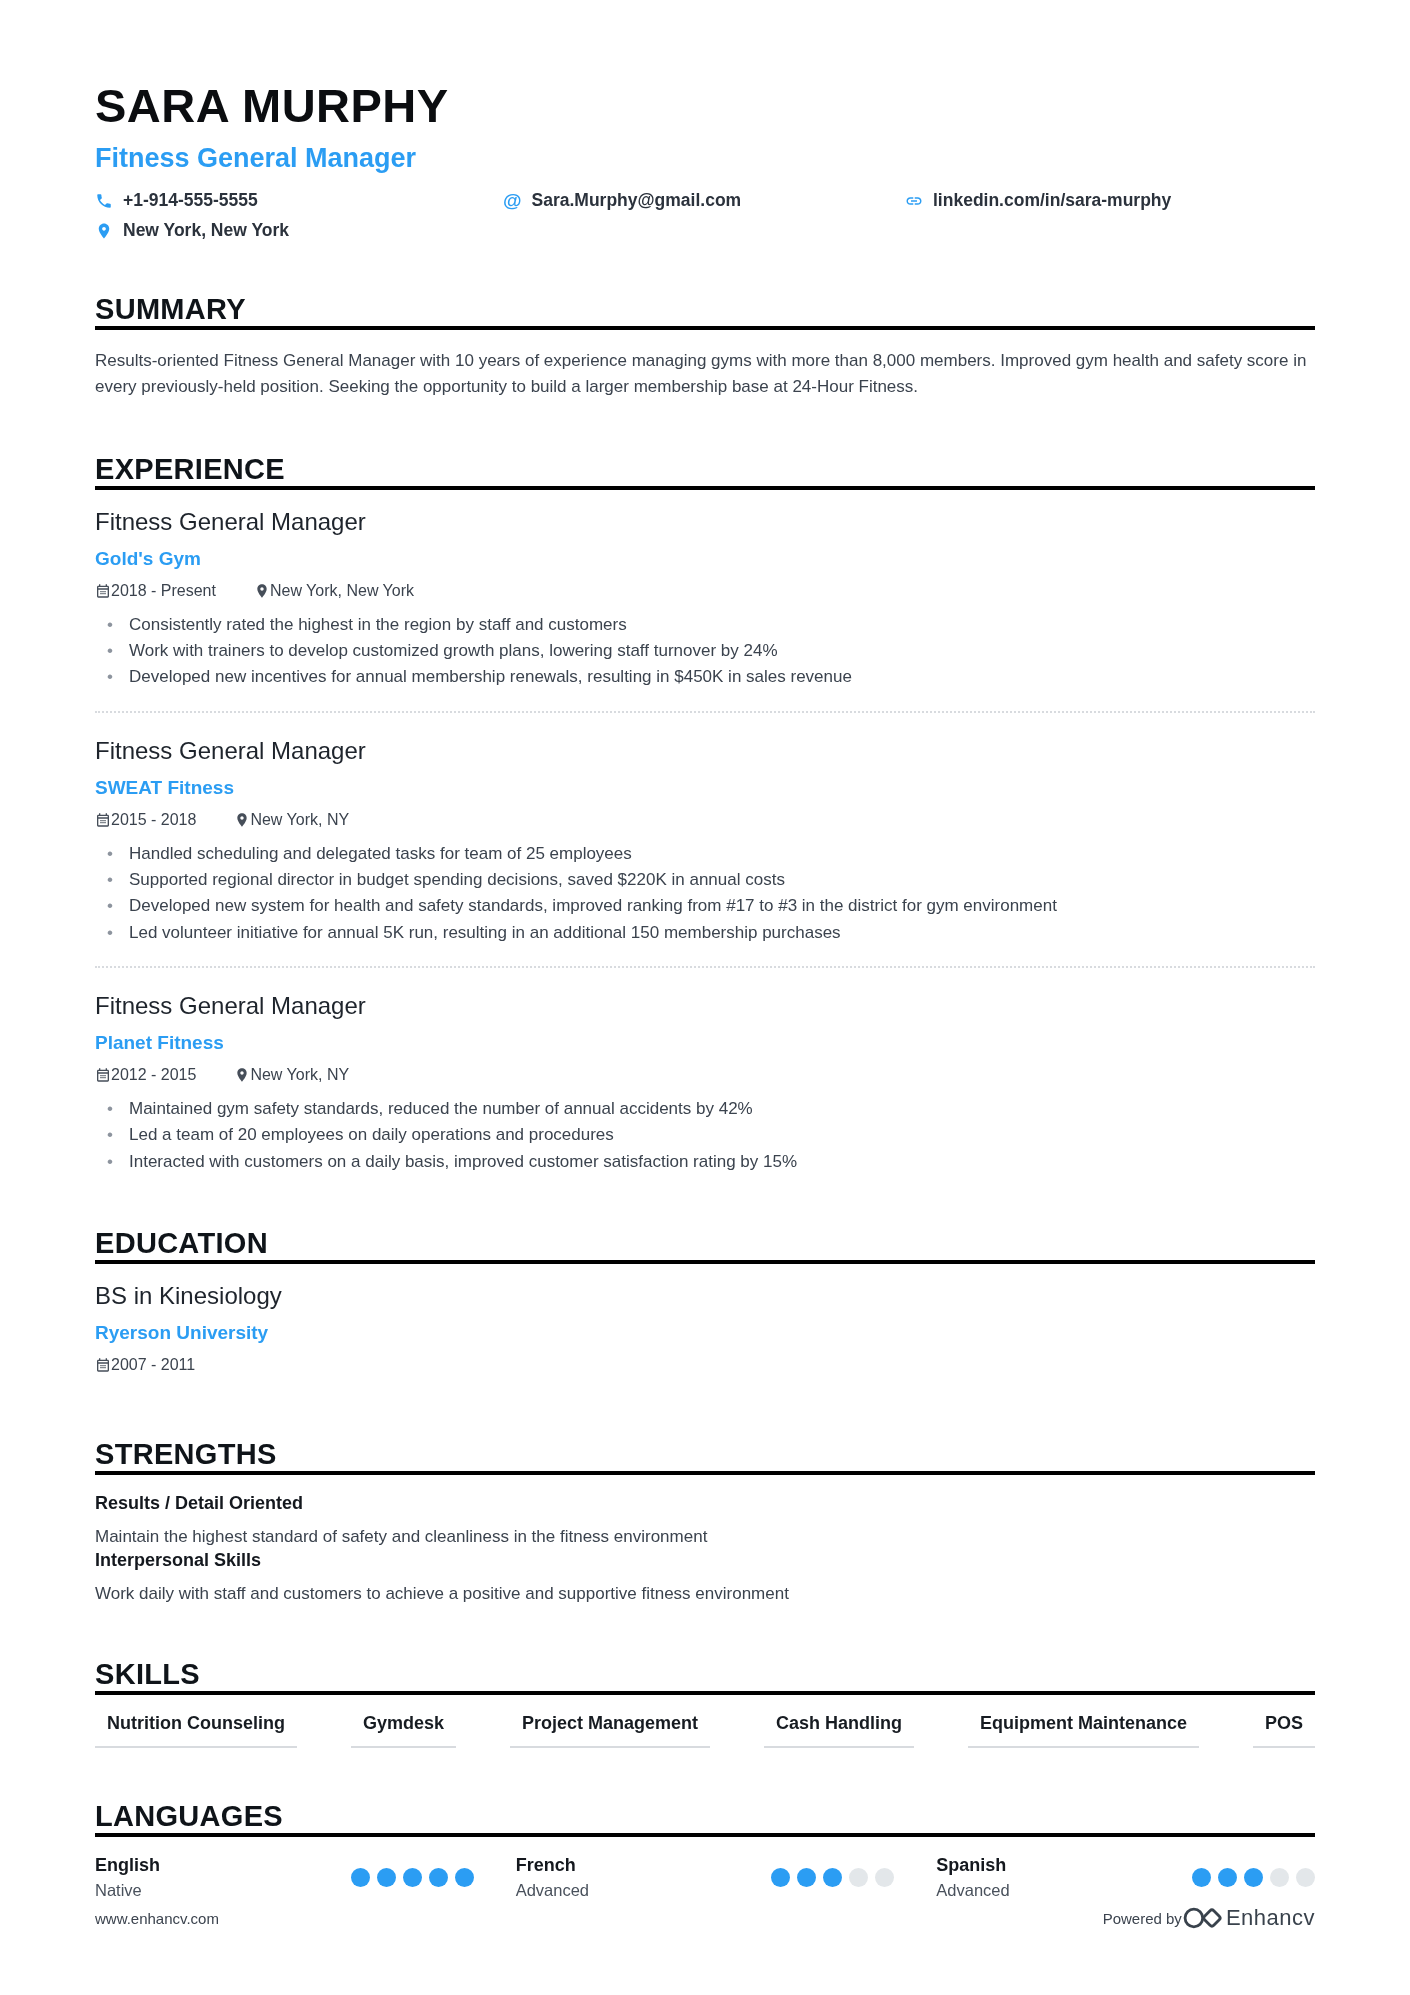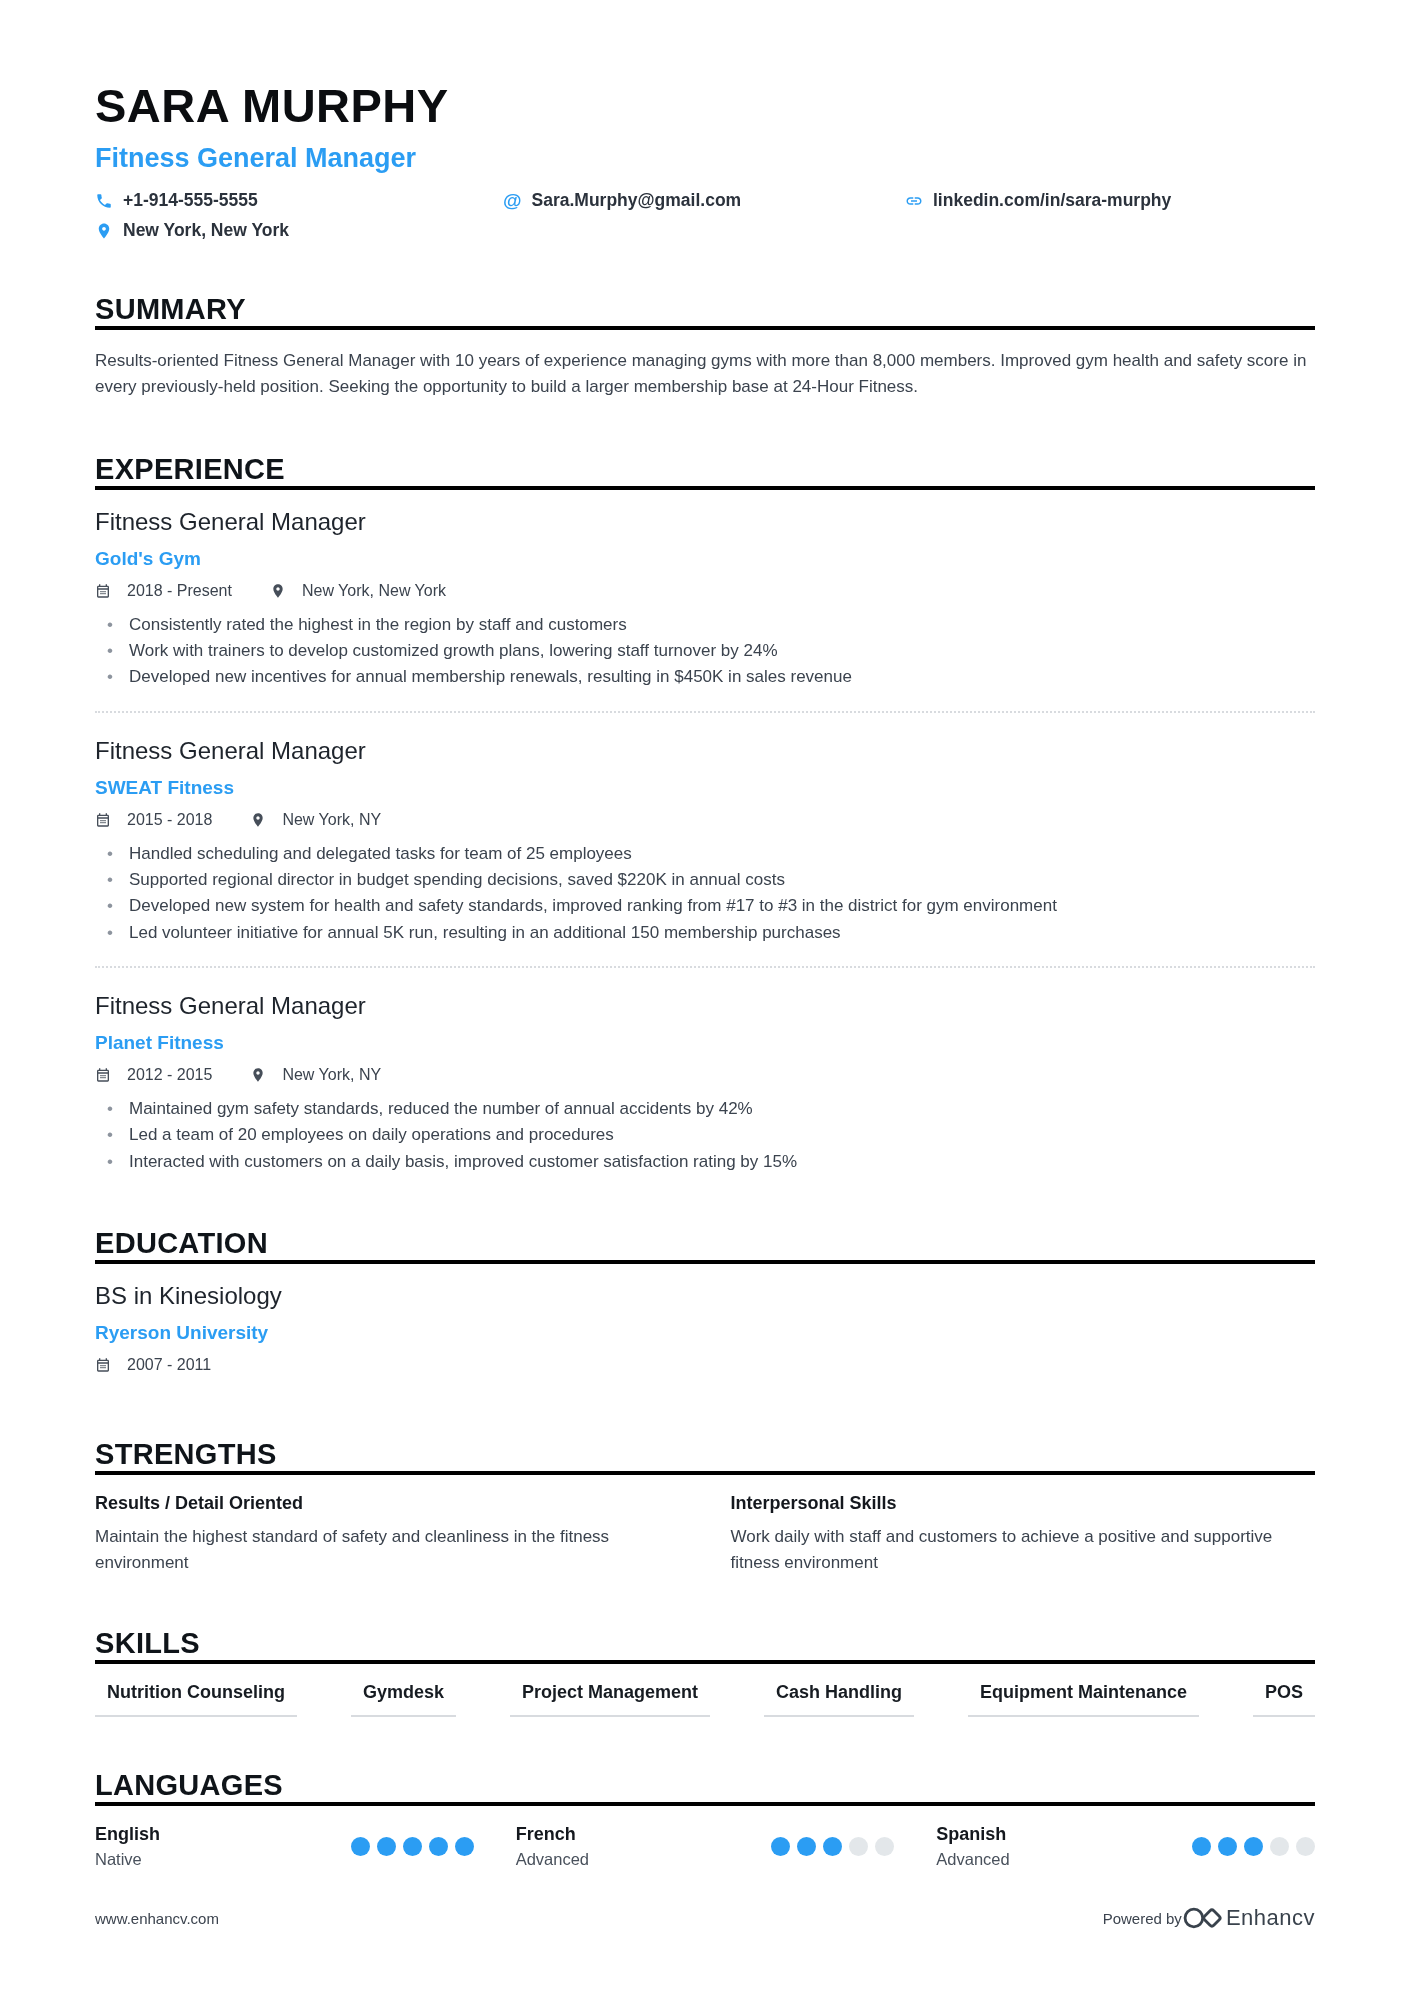--- a/index.html
+++ b/index.html
@@ -19,30 +19,30 @@
 
   
   section { margin-top:52px; }
   .section-heading { font-size:29px; font-weight:bold; letter-spacing:0.3px; color:#0f1419; margin:0 0 18px 0; border-bottom:4px solid #000; }
   .summary-text { margin:0; font-size:17px; line-height:1.55; color:#3b434e; }
 
   
   .jtitle { font-size:24px; font-weight:400; color:#1e242c; margin:0 0 12px 0; }
   .company { font-size:19px; font-weight:bold; color:var(--accent); margin:0 0 12px 0; }
   .meta { display:flex; align-items:center; gap:38px; font-size:16px; color:#3b434e; margin-bottom:12px; }
-  .meta-item { display:flex; align-items:center; gap:16px;justify-content:flex-end; }
+  .meta-item { display:flex; align-items:center; gap:0;justify-content:flex-end; }
   .mico { display:flex; align-items:center; }
   .mico svg { width:16px; height:16px; color:#464e59; }
   .bullets { list-style:none; margin:0; padding:0; }
   .bullets li { position:relative; padding-left:34px; font-size:17px; line-height:1.55; color:#3b434e; }
   .bullets li::before { content:'•'; position:absolute; left:12px; top:0; color:#8d949e; }
   .dotted { border:none; border-top:2px dotted #d8dbdf; margin:20px 0 24px 0; }
 
   
-  .strengths-grid { display:grid; grid-template-columns:1fr 1fr; column-gap:51px; }
+  .strengths-grid { display:grid; grid-template-columns:1fr; column-gap:51px; }
   .stitle { font-size:18px; font-weight:bold; color:#14181e; margin-bottom:10px; }
   .sbody { font-size:17px; line-height:1.5; color:#3b434e; }
 
   
   .skills-row { display:flex; justify-content:space-between; }
   .skill { font-size:18px; font-weight:bold; color:#171c22; border-bottom:2px solid #d8dbdf; padding:0 12px 12px 12px; }
 
   
   .languages-row { display:grid; grid-template-columns:1fr 1fr 1fr; column-gap:42px; }
   .lang { display:flex; justify-content:space-between; align-items:center; }

